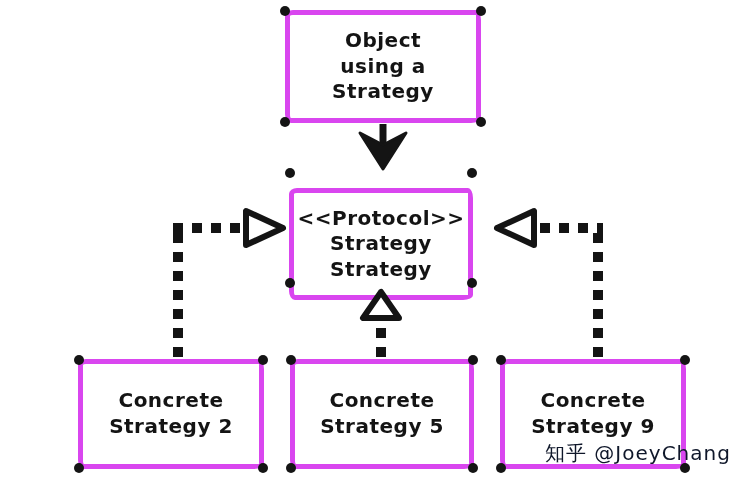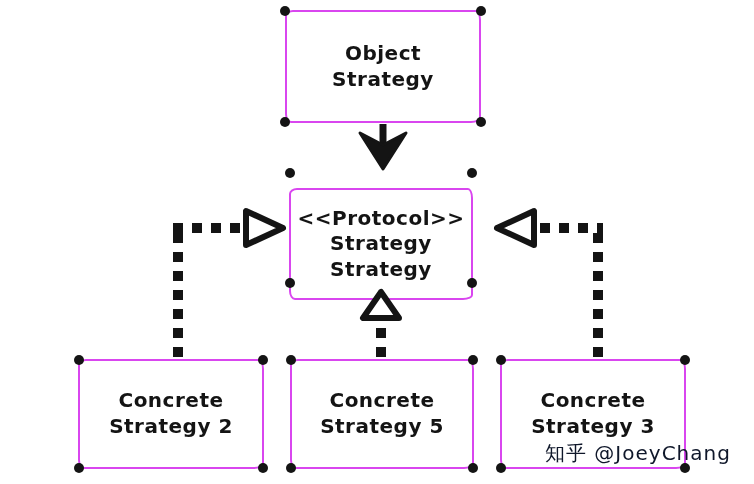--- a/index.html
+++ b/index.html
@@ -21,21 +21,21 @@
     top: 0;
     width: 754px;
     height: 484px;
     z-index: 3;
     pointer-events: none;
   }
   .node {
     position: absolute;
     box-sizing: border-box;
     background: #ffffff;
-    border: 2px solid #d946ef;
+    border: 5px solid #d946ef;
     border-radius: 8px 5px 10px 6px / 6px 10px 5px 9px;
     display: flex;
     flex-direction: column;
     align-items: center;
     justify-content: center;
     z-index: 2;
     text-align: center;
     color: #141414;
     font-weight: 700;
     font-size: 20px;
@@ -107,20 +107,21 @@
         <circle cx="473" cy="468" r="5"></circle>
       <circle cx="501" cy="360" r="5"></circle>
         <circle cx="685" cy="360" r="5"></circle>
       <circle cx="501" cy="468" r="5"></circle>
         <circle cx="685" cy="468" r="5"></circle>
     </g>
   </svg>
 
   <div class="node" id="node-object">
     <div>Object</div>
+    <div>using a</div>
     <div>Strategy</div>
   </div>
 
   <div class="node" id="node-protocol">
     <div>&lt;&lt;Protocol&gt;&gt;</div>
     <div>Strategy</div>
     <div>Strategy</div>
   </div>
 
   <div class="node" id="node-c1">
@@ -128,18 +129,18 @@
     <div>Strategy 2</div>
   </div>
 
   <div class="node" id="node-c2">
     <div>Concrete</div>
     <div>Strategy 5</div>
   </div>
 
   <div class="node" id="node-c3">
     <div>Concrete</div>
-    <div>Strategy 3</div>
+    <div>Strategy 9</div>
   </div>
 
   <div class="watermark">知乎 @JoeyChang</div>
 
 </div>
 
 </body></html>

